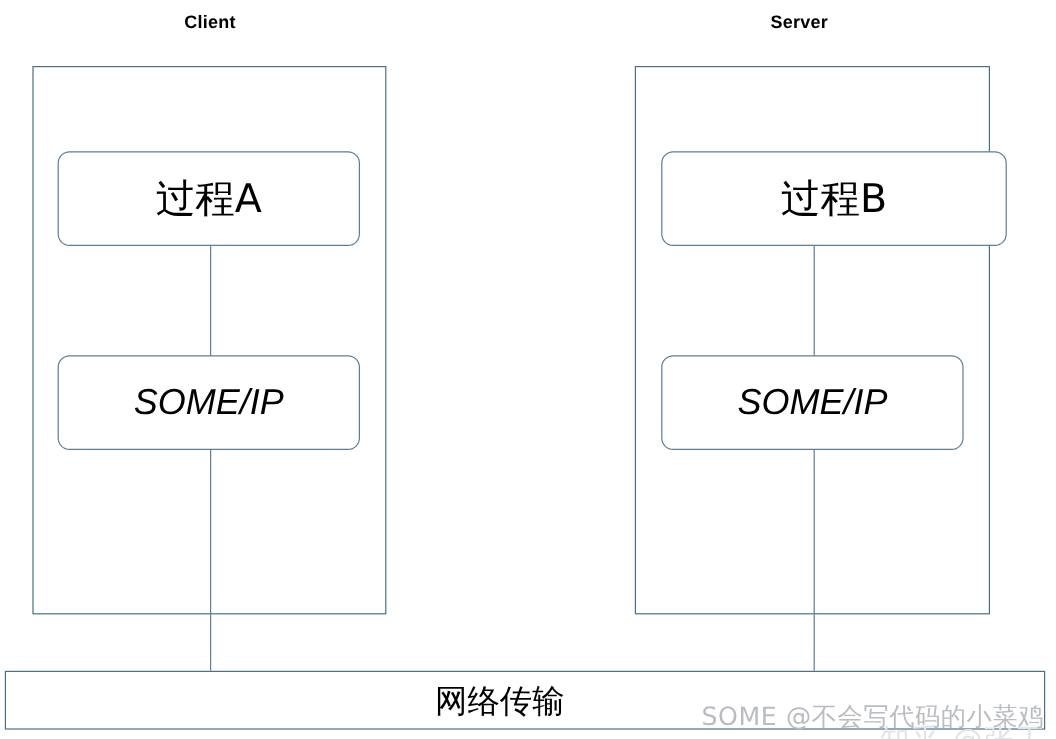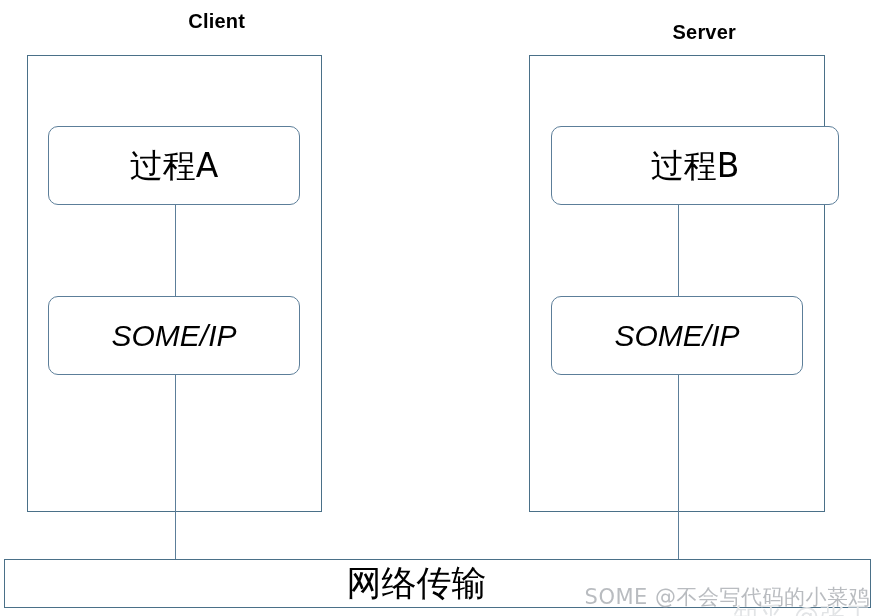--- a/index.html
+++ b/index.html
@@ -14,29 +14,29 @@
     position: relative;
     width: 880px;
     height: 616px;
     background: #ffffff;
     overflow: hidden;
   }
 
   
   .col-title {
     position: absolute;
-    font-size: 20px;
+    font-size: 15px;
     font-weight: bold;
     color: #000000;
     letter-spacing: 0.2px;
-    text-align: right;
+    text-align: center;
     white-space: nowrap;
   }
   #title-client { left: 105px; top: 10px; width: 140px; }
-  #title-server { left: 596px; top: 10px; width: 140px; margin-top: 11px; }
+  #title-server { left: 596px; top: 10px; width: 140px; }
 
   
   .panel {
     position: absolute;
     border: 1.3px solid #4A7088;
     background: transparent;
     box-sizing: border-box;
   }
   #panel-client { left: 27px;  top: 55px; width: 295px; height: 457px; }
   #panel-server { left: 529px; top: 55px; width: 296px; height: 457px; }
@@ -99,21 +99,21 @@
   #transport-label {
     position: absolute;
     left: 0;
     top: 0;
     width: 823px;
     height: 47px;
     display: flex;
     align-items: center;
     justify-content: center;
     font-family: "DejaVu Serif", "Liberation Serif", serif;
-    font-size: 35px;
+    font-size: 27px;
     color: #000000;
     white-space: nowrap;
   }
 
   
   .watermark {
     position: absolute;
     white-space: nowrap;
     z-index: 6;
     pointer-events: none;

